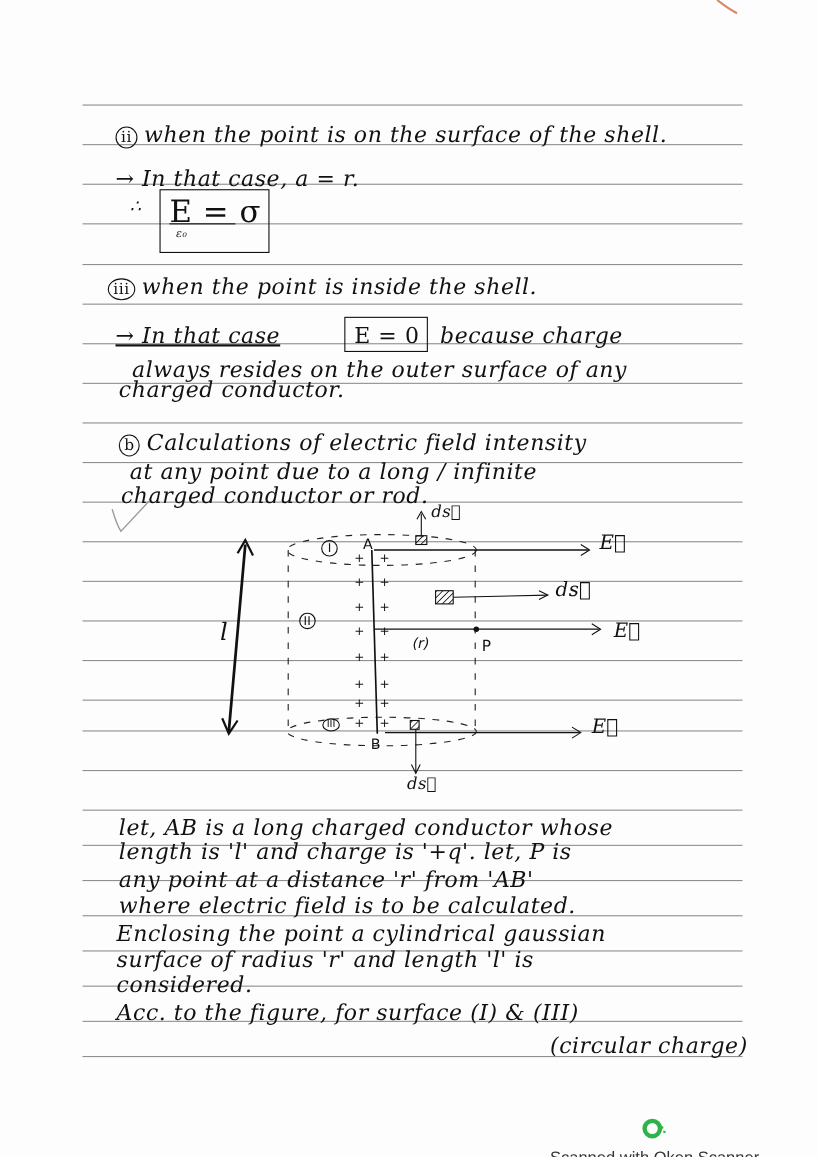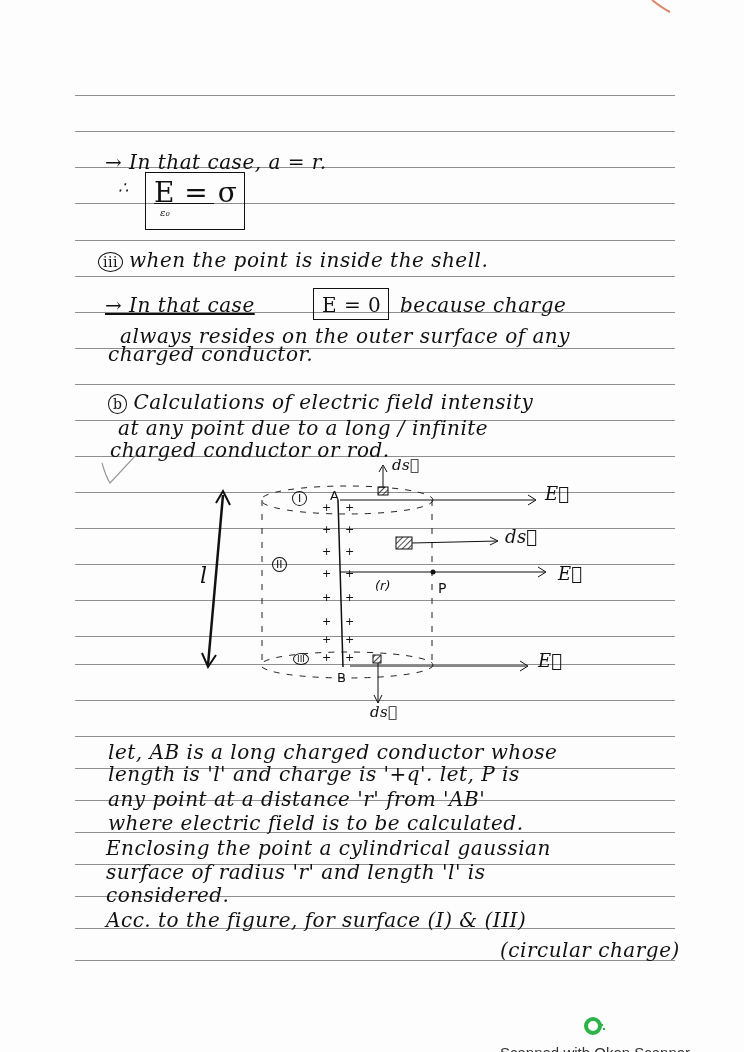--- a/index.html
+++ b/index.html
@@ -50,20 +50,23 @@
     <div class="rule" style="top:736px"></div>
     <div class="rule" style="top:768px"></div>
     <div class="rule" style="top:800px"></div>
     <div class="rule" style="top:832px"></div>
     <div class="rule" style="top:864px"></div>
     <div class="rule" style="top:896px"></div>
     <div class="rule" style="top:928px"></div>
     <div class="rule" style="top:960px"></div>
   </div>
 
+  <div class="hw" style="left:105px; top:112px;">
+    <span class="circ">ii</span><span>when the point is on the surface of the shell.</span>
+  </div>
   <div class="hw" style="left:105px; top:152px;">→ In that case, a = r.</div>
   <div class="hw" style="left:118px; top:180px; font-size:16px;">∴</div>
   <div class="box" style="left:145px; top:172px; width:98px; height:56px;">
     <div class="hw" style="left:8px; top:6px; font-style:normal; font-size:28px;">E = σ</div>
     <div style="position:absolute; left:8px; top:30px; width:60px; height:1px; background:#111;"></div>
     <div class="hw" style="left:14px; top:35px; font-size:10px;">ε₀</div>
   </div>
 
   <div class="hw" style="left:98px; top:250px;">
     <span class="circ">iii</span><span>when the point is inside the shell.</span>

